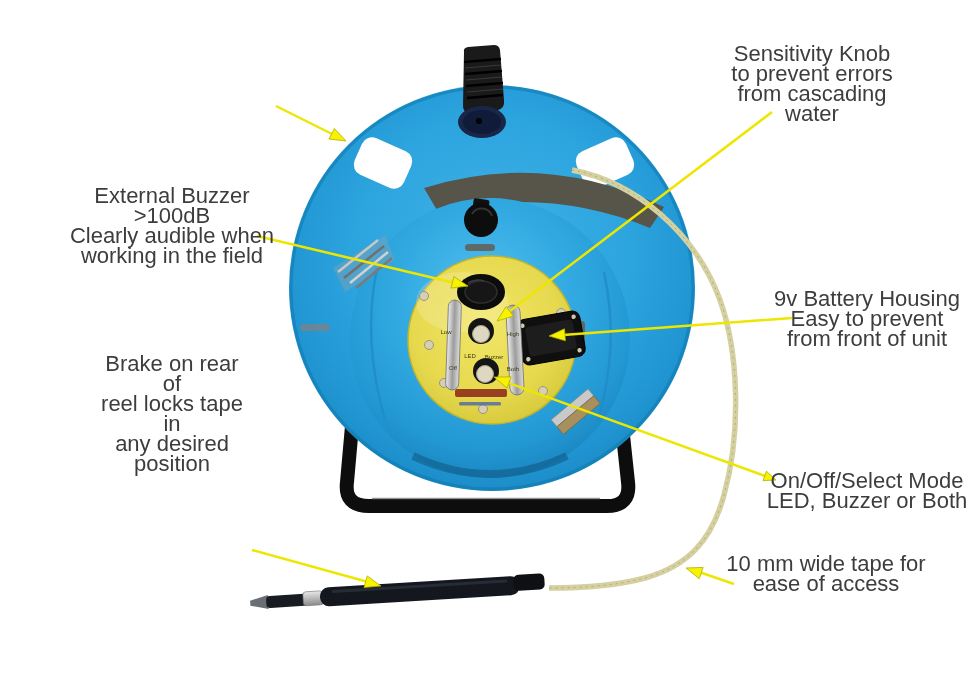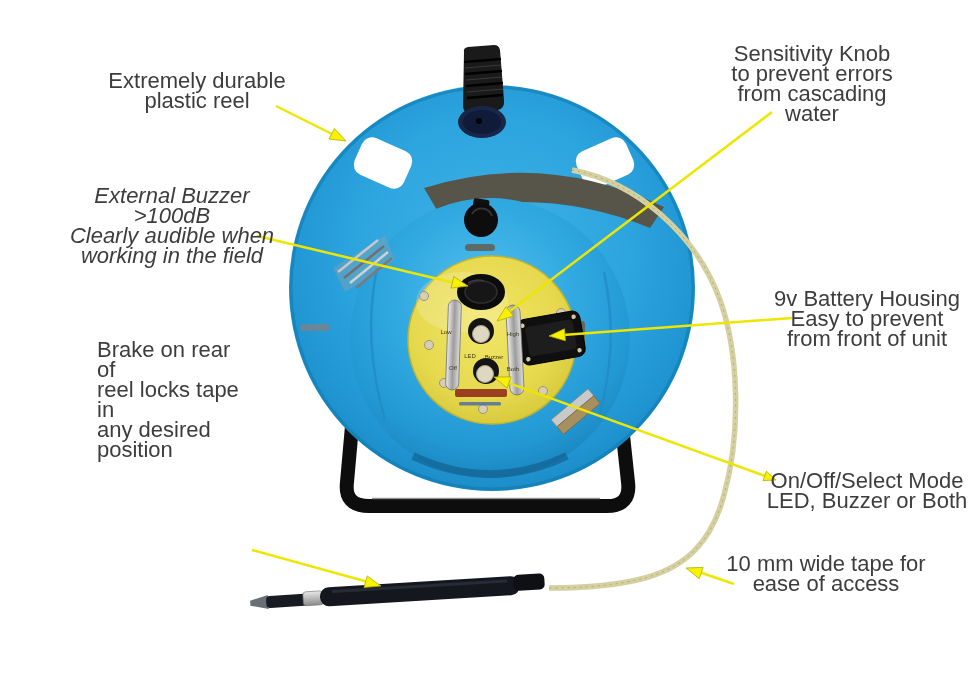--- a/index.html
+++ b/index.html
@@ -1,21 +1,21 @@
 <!DOCTYPE html>
 <html><head>
 <meta charset="utf-8">
 <style>
   html,body{margin:0;padding:0;background:#ffffff;}
   #canvas{position:relative;width:980px;height:678px;background:#ffffff;overflow:hidden;
           font-family:"Liberation Sans",sans-serif;}
   #device-svg{position:absolute;left:0;top:0;}
   .label{position:absolute;font-size:22px;line-height:20px;color:#3d3d3d;
          text-align:center;white-space:pre-line;}
-  .label.align-left{text-align:left;}
+  .label.align-left{text-align:center;margin-top:14px;}
   .panel-micro{font-family:"Liberation Sans",sans-serif;}
 </style>
 </head>
 <body>
 
 <div id="canvas">
 
 <svg id="device-svg" width="980" height="678" viewBox="0 0 980 678">
   <defs>
     <radialGradient id="gradBack" cx="50%" cy="42%" r="62%">
@@ -182,28 +182,26 @@
     <polygon points="497,321 506.1,306.5 513.4,316.1"></polygon>
     <polygon points="468,286 451,288.1 453.8,276.5"></polygon>
     <polygon points="549,336 564.5,328.8 565.4,340.8"></polygon>
     <polygon points="494,377 511.1,376.9 507,388.1"></polygon>
     <polygon points="776,480 763,480.6 766.4,471.2"></polygon>
     <polygon points="381,586 364,587.5 367.2,575.9"></polygon>
     <polygon points="686,568 703.1,567.4 699.3,578.8"></polygon>
   </g>
 </svg>
 
-<div class="label" style="left:104px;top:71px;width:186px;">Extremely durable
-plastic reel</div>
 
 <div class="label" style="left:712px;top:44px;width:200px;">Sensitivity Knob
 to prevent errors
 from cascading water</div>
 
-<div class="label" style="left:62px;top:186px;width:220px;font-style:italic;">External Buzzer &gt;100dB
+<div class="label" style="left:62px;top:186px;width:220px;">External Buzzer &gt;100dB
 Clearly audible when
 working in the field</div>
 
 <div class="label align-left" style="left:97px;top:340px;width:150px;">Brake on rear of
 reel locks tape in
 any desired
 position</div>
 
 <div class="label" style="left:762px;top:289px;width:210px;">9v Battery Housing
 Easy to prevent

